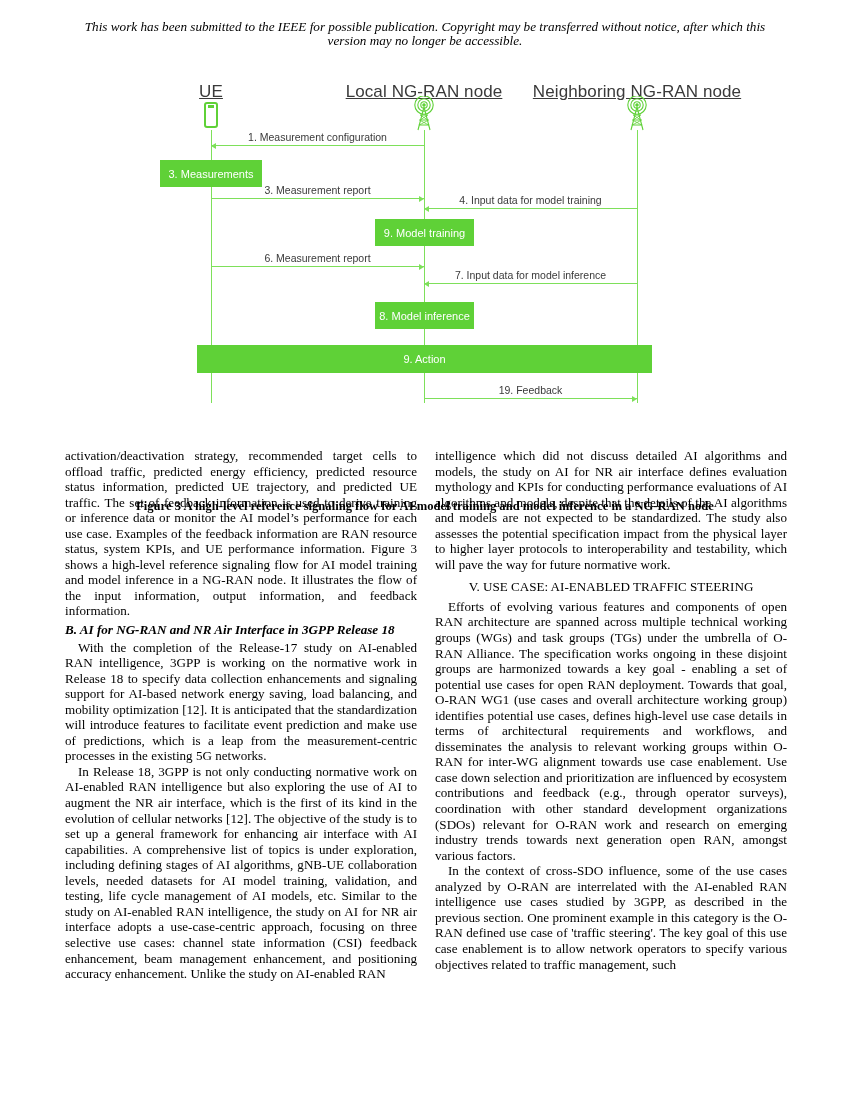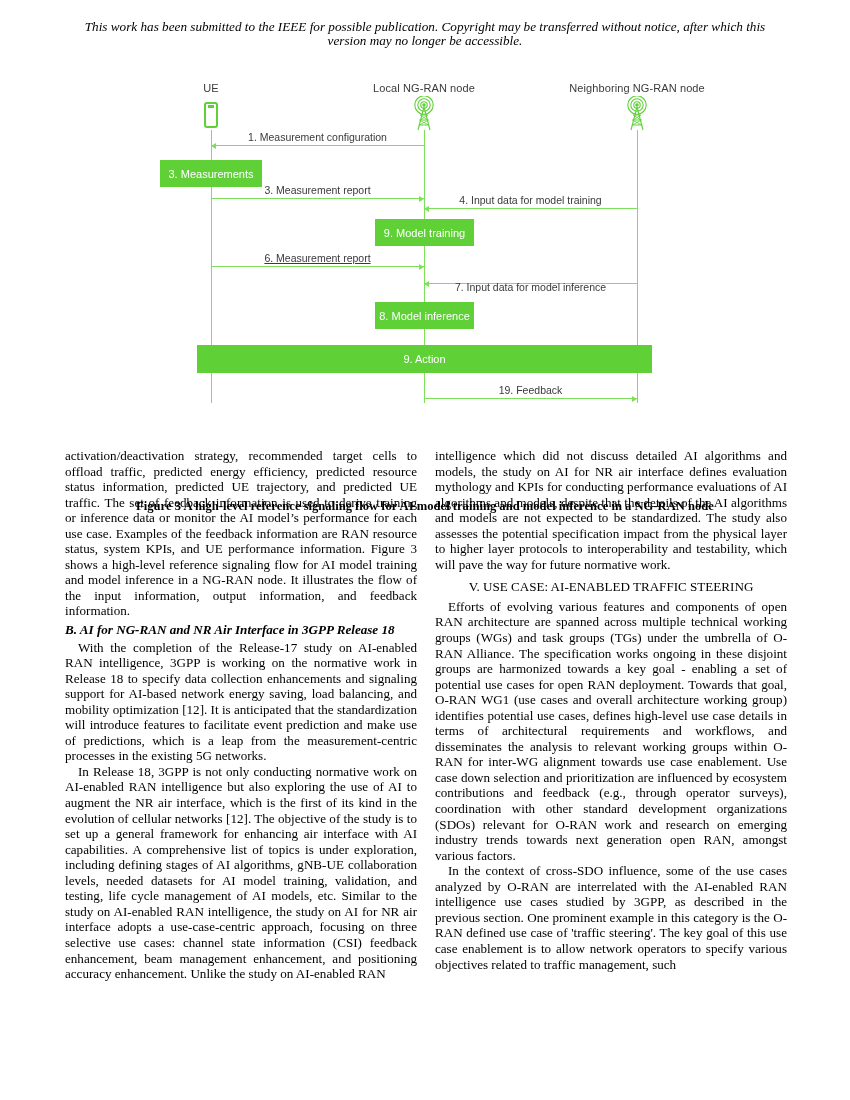--- a/index.html
+++ b/index.html
@@ -47,25 +47,26 @@
   .diagram {
     position: absolute;
     left: 0; top: 0;
     width: 850px;
     height: 330px;
   }
 
   .actor-label {
     position: absolute;
     font-family: "Liberation Sans", "DejaVu Sans", sans-serif;
-    font-size: 11px;
+    font-size: 17px;
     color: #3a3a3a;
     white-space: nowrap;
     transform: translateX(-50%);
     letter-spacing: 0.1px;
+    text-decoration: underline;
   }
 
   .lifeline {
     position: absolute;
     width: 1px;
     background: #7ee05a;
   }
 
   
   .ue-phone {
@@ -228,24 +229,24 @@
         <div class="arrow-head left" style="top: 64.5px; left: 211px;"></div>
         <div class="msg-label" style="left: 317.5px; top: 53px;">1. Measurement configuration</div>
         <div class="msg-line" style="left: 211px; top: 120px; width: 213px;"></div>
         <div class="arrow-head right" style="top: 117.5px; left: 419px;"></div>
         <div class="msg-label" style="left: 317.5px; top: 106px;">3. Measurement report</div>
         <div class="msg-line" style="left: 424px; top: 130px; width: 213px;"></div>
         <div class="arrow-head left" style="top: 127.5px; left: 424px;"></div>
         <div class="msg-label" style="left: 530.5px; top: 116px;">4. Input data for model training</div>
         <div class="msg-line" style="left: 211px; top: 188px; width: 213px;"></div>
         <div class="arrow-head right" style="top: 185.5px; left: 419px;"></div>
-        <div class="msg-label" style="left: 317.5px; top: 174px; text-decoration: underline;">6. Measurement report</div>
+        <div class="msg-label" style="left: 317.5px; top: 174px;">6. Measurement report</div>
         <div class="msg-line" style="left: 424px; top: 205px; width: 213px;"></div>
         <div class="arrow-head left" style="top: 202.5px; left: 424px;"></div>
-        <div class="msg-label" style="left: 530.5px; top: 191px; margin-top: 12px;">7. Input data for model inference</div>
+        <div class="msg-label" style="left: 530.5px; top: 191px;">7. Input data for model inference</div>
         <div class="msg-line" style="left: 424px; top: 320px; width: 213px;"></div>
         <div class="arrow-head right" style="top: 317.5px; left: 632px;"></div>
         <div class="msg-label" style="left: 530.5px; top: 306px;">19. Feedback</div>
         <div class="act-box" style="left: 160px; top: 82px; width: 102px; height: 27px; background: rgb(95, 209, 55);">
           <span>3. Measurements</span>
         </div>
         <div class="act-box" style="left: 375px; top: 141px; width: 99px; height: 27px; background: rgb(95, 209, 55);">
           <span>9. Model training</span>
         </div>
         <div class="act-box" style="left: 375px; top: 224px; width: 99px; height: 27px; background: rgb(95, 209, 55);">

